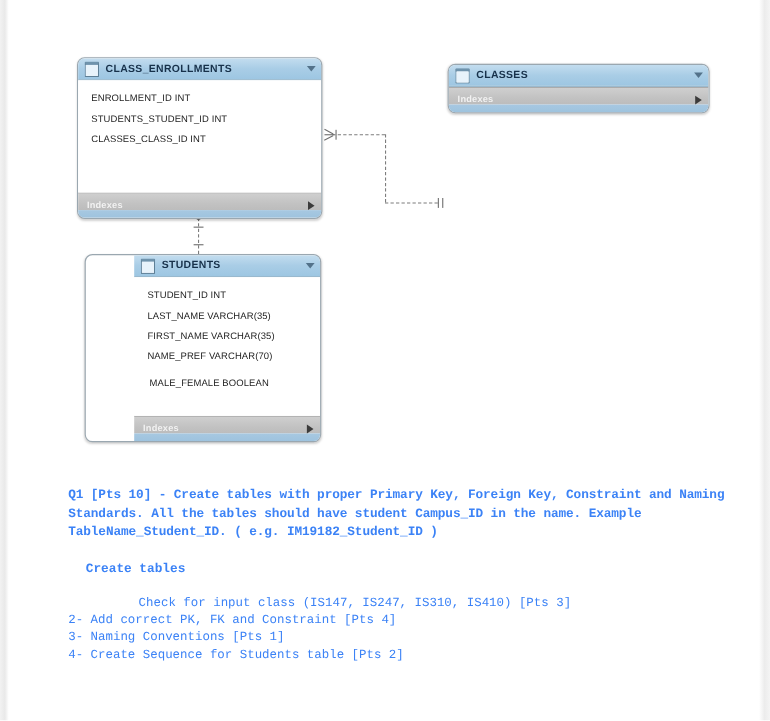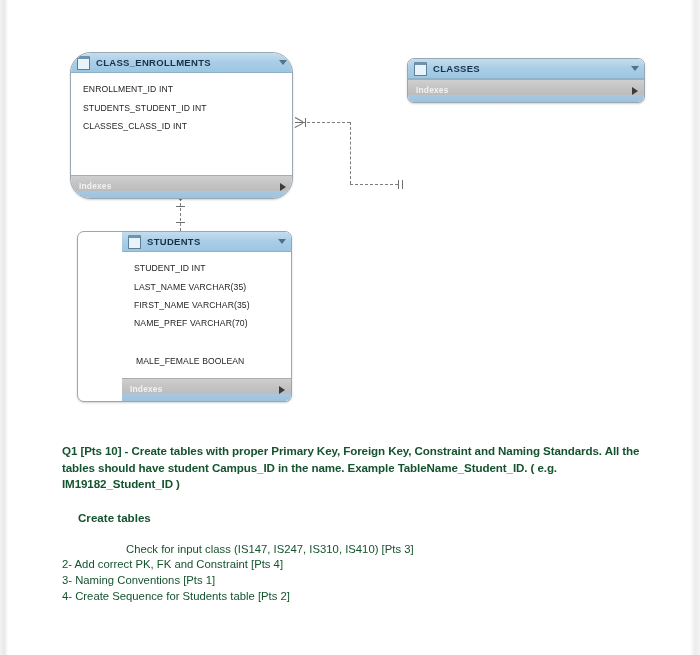--- a/index.html
+++ b/index.html
@@ -86,21 +86,21 @@
     padding: 7px 0 0 0;
   }
   .er-field {
     font-size: 8.6px;
     color: #1d1d1d;
     line-height: 12px;
     padding: 3.2px 0 3.2px 12px;
     white-space: nowrap;
     letter-spacing: 0.1px;
   }
-  .er-field.gap { margin-top: 19px; padding-left: 14px; }
+  .er-field.gap { margin-top: 6px; padding-left: 14px; }
 
   .er-footer {
     height: 15px;
     background: linear-gradient(to bottom, #cfcfcf 0%, #c2c2c2 60%, #bcbcbc 100%);
     border-top: 1px solid #ababab;
     display: flex;
     align-items: flex-end;
     padding: 0 6px 0 8px;
   }
   .er-footer-label {
@@ -115,21 +115,21 @@
     border-top: 4px solid transparent;
     border-bottom: 4px solid transparent;
     border-left: 6px solid #3b3b3b;
   }
   .er-basebar {
     height: 7px;
     background: linear-gradient(to bottom, #a7c8e1 0%, #9ec3de 100%);
   }
 
   
-  #tbl-class-enrollments { left: 70px;  top: 52px;  width: 223px; border-radius: 21px; }
+  #tbl-class-enrollments { left: 70px;  top: 52px;  width: 223px; }
   #tbl-class-enrollments .er-body { height: 95px; }
 
   #tbl-classes           { left: 407px; top: 58px;  width: 238px; }
   #tbl-classes .er-body  { height: 203px; }
 
   #tbl-students          { left: 77px;  top: 231px; width: 215px; padding-left: 44px; }
   #tbl-students .er-body { height: 119px; }
 
   
   .rel { position: absolute; }
@@ -170,21 +170,22 @@
   
   .tick-v { position: absolute; width: 1px; height: 9px; background: #6e6e6e; }
   .tick-h { position: absolute; width: 9px; height: 1px; background: #6e6e6e; }
 
   
   .content {
     position: absolute;
     left: 62px;
     top: 443px;
     width: 600px;
-    color: #14532d;
+    color: #3b82f6;
+    font-family: Liberation Mono, monospace;
   }
   .q-title {
     font-size: 11.6px;
     font-weight: bold;
     line-height: 16.6px;
     margin: 0 0 17px 0;
     letter-spacing: -0.1px;
   }
   .q-subtitle {
     font-size: 11.6px;

